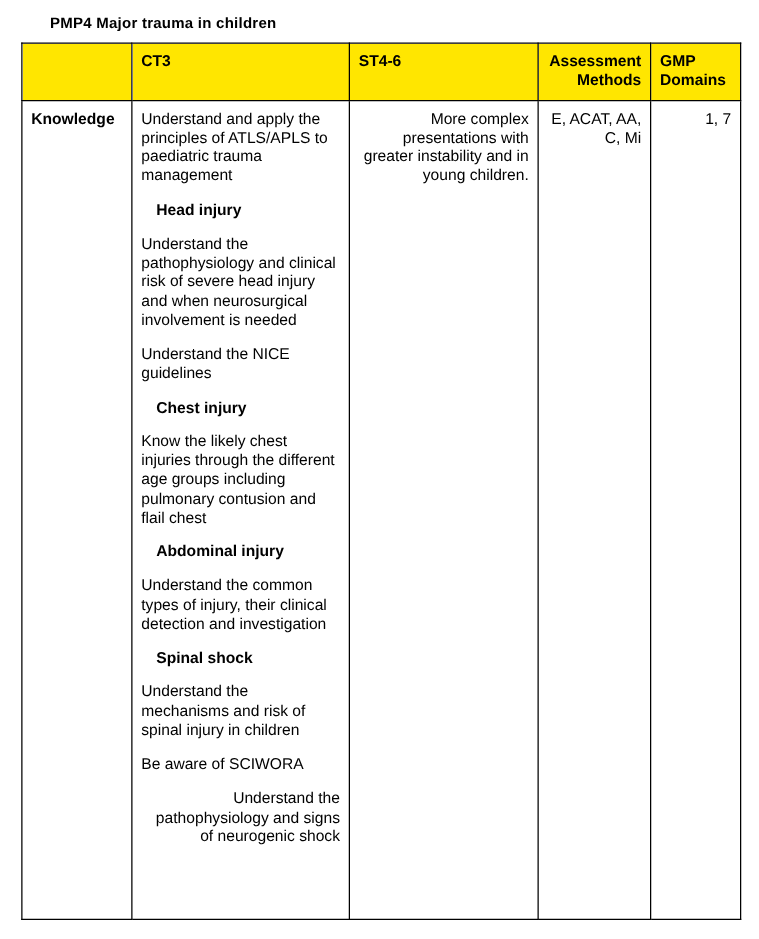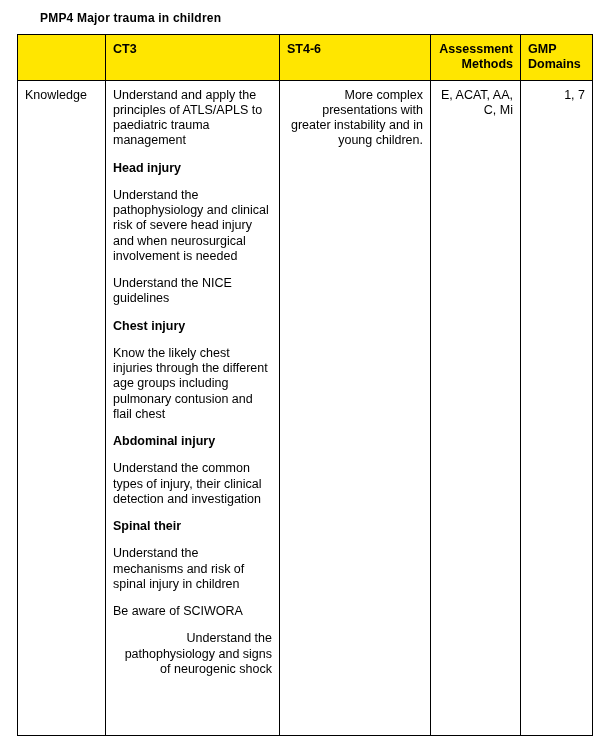--- a/index.html
+++ b/index.html
@@ -37,24 +37,24 @@
     word-wrap: break-word;
   }
   thead th {
     background: var(--header-bg, #FFE600);
     font-weight: bold;
     text-align: left;
     height: 42px;
   }
   thead th.center { text-align: right; }
   tbody td { height: 655px; }
-  .row-label { font-weight: normal; margin-top: 40px; }
+  .row-label { font-weight: bold; margin-top: 40px; }
   .para { margin-bottom: 12px; }
   .para:last-child { margin-bottom: 0; text-align: right; }
-  .para.bold { font-weight: bold; }
+  .para.bold { font-weight: bold; margin-left: 12px; }
   .cell-center { text-align: center; }
 </style>
 </head>
 <body>
 
 <div class="page">
 
   <div class="doc-title">PMP4 Major trauma in children</div>
 
   <table class="curriculum">
@@ -79,21 +79,21 @@
         <td class="row-label">Knowledge</td>
         <td>
             <p class="para">Understand and apply the principles of ATLS/APLS to paediatric trauma management</p>
             <p class="para bold">Head injury</p>
             <p class="para">Understand the pathophysiology and clinical risk of severe head injury and when neurosurgical involvement is needed</p>
             <p class="para">Understand the NICE guidelines</p>
             <p class="para bold">Chest injury</p>
             <p class="para">Know the likely chest injuries through the different age groups including pulmonary contusion and flail chest</p>
             <p class="para bold">Abdominal injury</p>
             <p class="para">Understand the common types of injury, their clinical detection and investigation</p>
-            <p class="para bold">Spinal their</p>
+            <p class="para bold">Spinal shock</p>
             <p class="para">Understand the mechanisms and risk of spinal injury in children</p>
             <p class="para">Be aware of SCIWORA</p>
             <p class="para">Understand the pathophysiology and signs of neurogenic shock</p>
           </td>
         <td>
           <div class="para">More complex presentations with greater instability and in young children.</div>
         </td>
         <td class="cell-center">
           <div class="para">E, ACAT, AA, C, Mi</div>
         </td>

